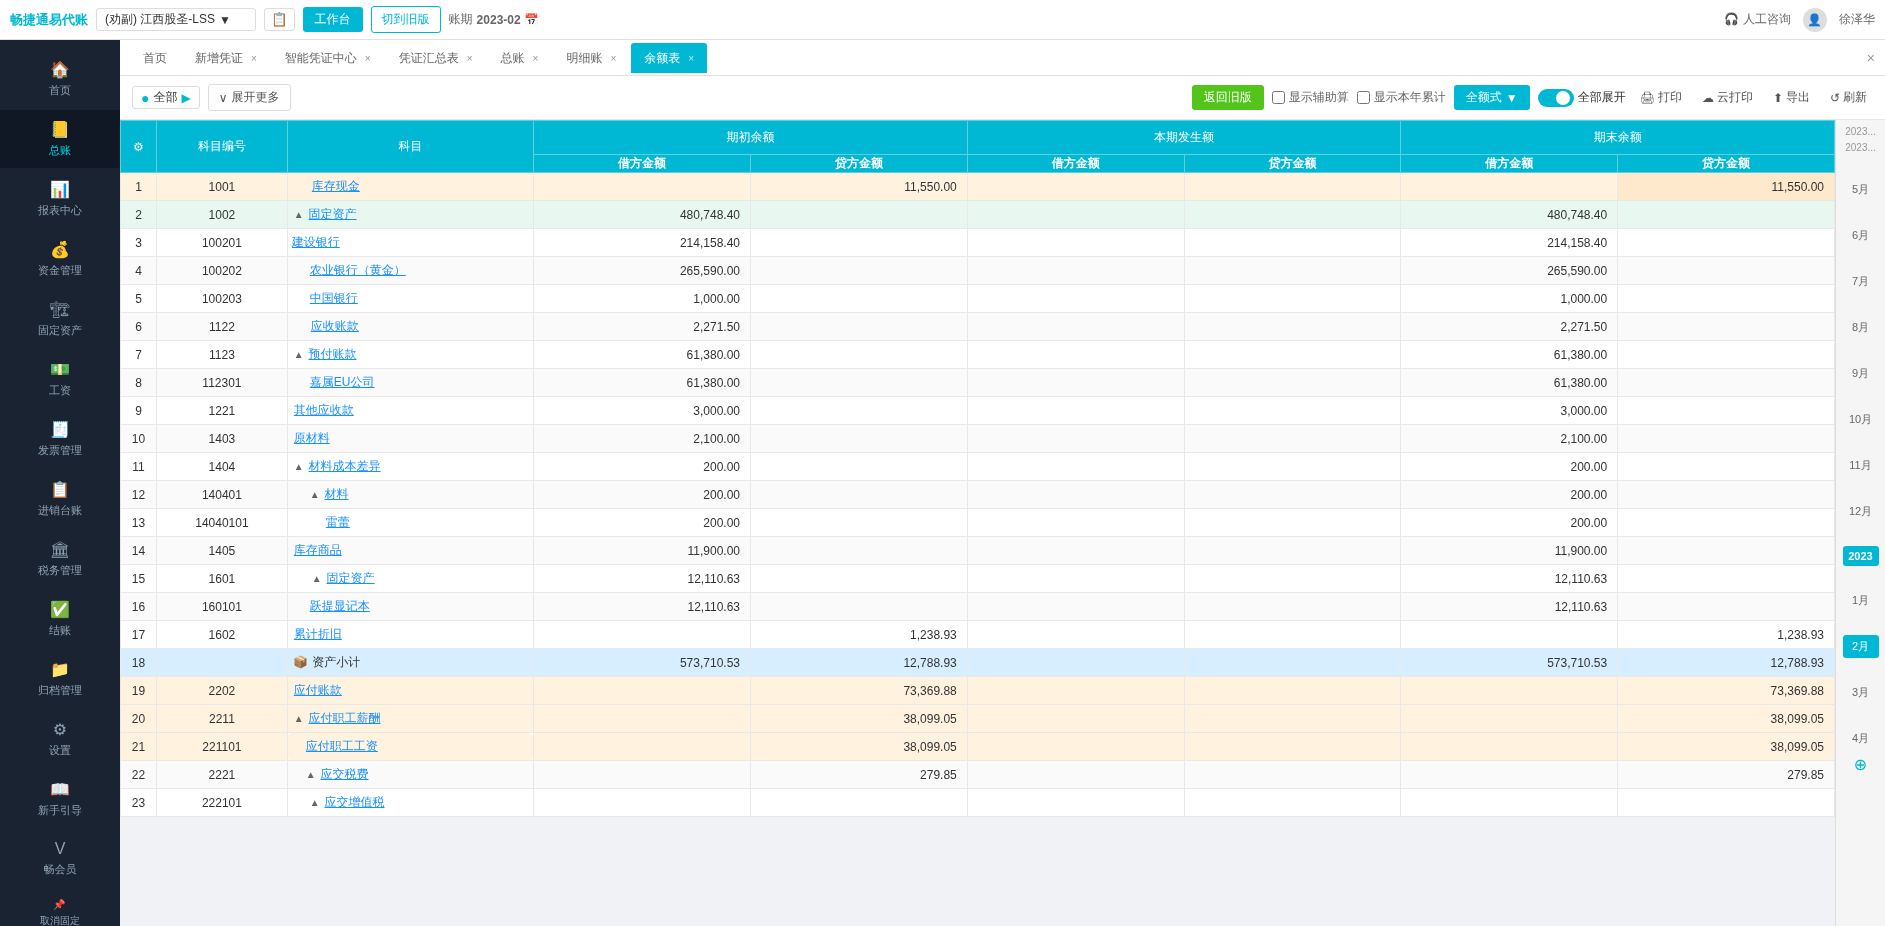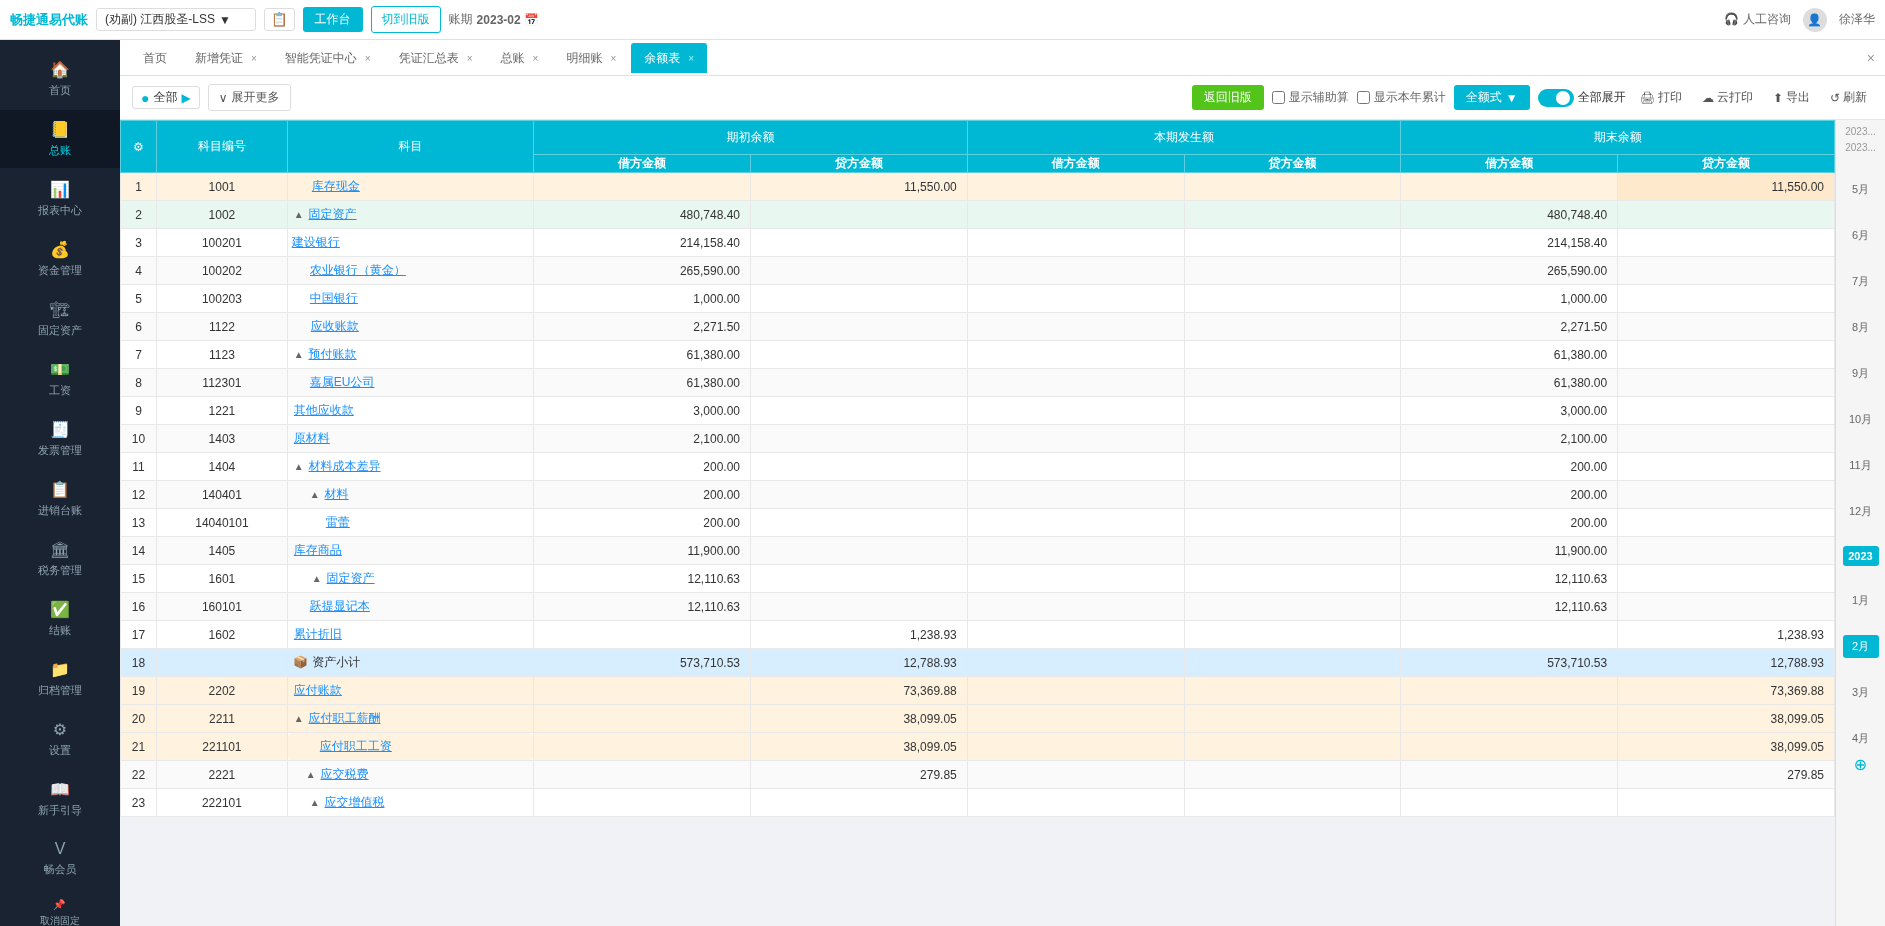--- a/index.html
+++ b/index.html
@@ -474,21 +474,21 @@
                 <td class="num"></td>
                 <td class="num">38,099.05</td>
                 <td class="num"></td>
                 <td class="num"></td>
                 <td class="num"></td>
                 <td class="num" style="background: rgb(255, 243, 224);">38,099.05</td>
               </tr>
               <tr style="background: rgb(255, 243, 224);">
                 <td class="center">21</td>
                 <td class="center">221101</td>
-                <td style="padding-left: 32px; border-radius: 6px;"><span style="color: rgb(24, 144, 255); cursor: pointer; text-decoration: underline;">应付职工工资</span></td>
+                <td style="padding-left: 18px; border-radius: 6px;"><span style="color: rgb(24, 144, 255); cursor: pointer; text-decoration: underline;">应付职工工资</span></td>
                 <td class="num"></td>
                 <td class="num">38,099.05</td>
                 <td class="num"></td>
                 <td class="num"></td>
                 <td class="num"></td>
                 <td class="num" style="background: rgb(255, 243, 224);">38,099.05</td>
               </tr>
               <tr>
                 <td class="center">22</td>
                 <td class="center">2221</td>

